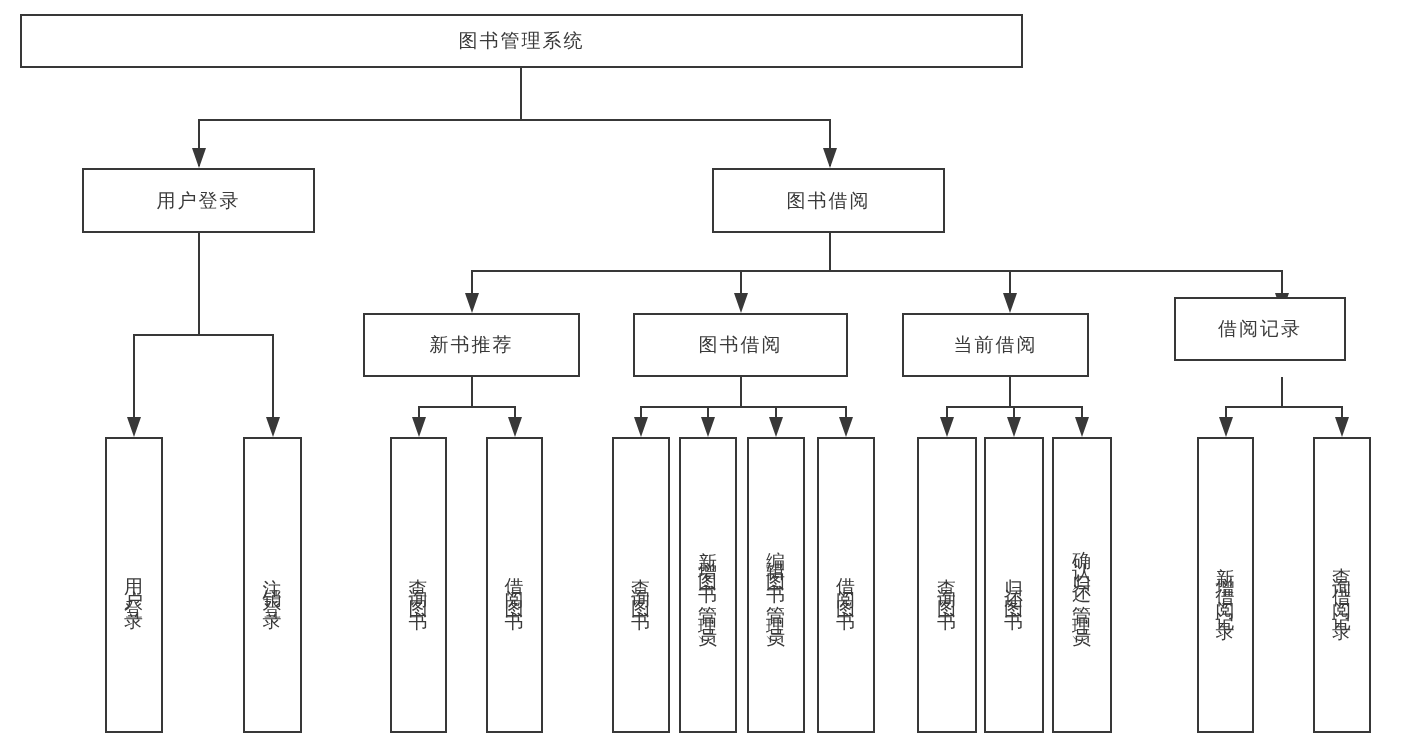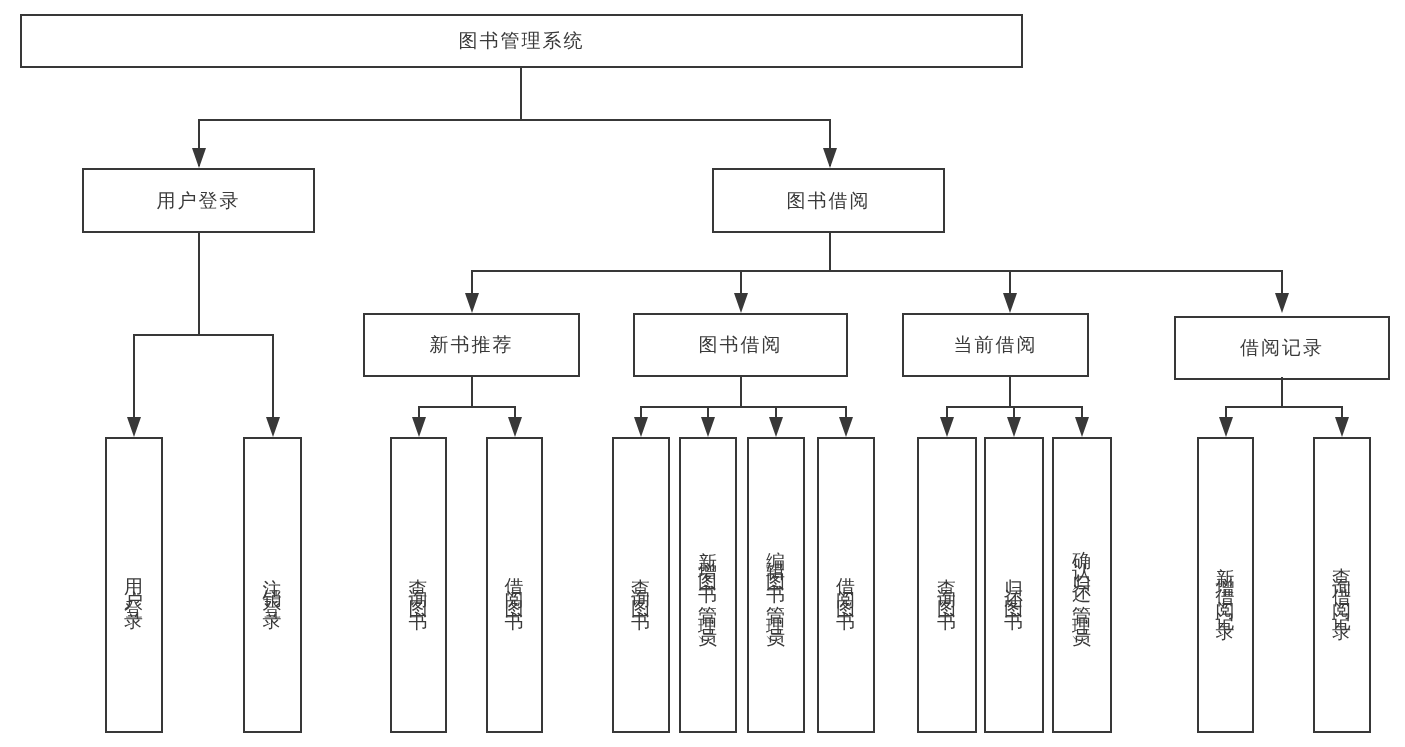--- a/index.html
+++ b/index.html
@@ -110,21 +110,21 @@
 
   <div class="box h" style="left:363px;top:313px;width:217px;height:64px">
     <span>新书推荐</span>
   </div>
   <div class="box h" style="left:633px;top:313px;width:215px;height:64px">
     <span>图书借阅</span>
   </div>
   <div class="box h" style="left:902px;top:313px;width:187px;height:64px">
     <span>当前借阅</span>
   </div>
-  <div class="box h" style="left:1174px;top:316px;width:216px;height:64px">
+  <div class="box h" style="left:1174px;top:297px;width:172px;height:64px">
     <span>借阅记录</span>
   </div>
 
   <div class="ln" style="left:470.5px;top:377px;width:2px;height:31px"></div>
   <div class="ln" style="left:417.5px;top:406px;width:98px;height:2px"></div>
   <div class="ln" style="left:417.5px;top:406px;width:2px;height:27px"></div>
   <div class="ln" style="left:513.5px;top:406px;width:2px;height:27px"></div>
   <div class="ar" style="left:411.5px;top:417px"></div>
   <div class="ar" style="left:507.5px;top:417px"></div>
 

